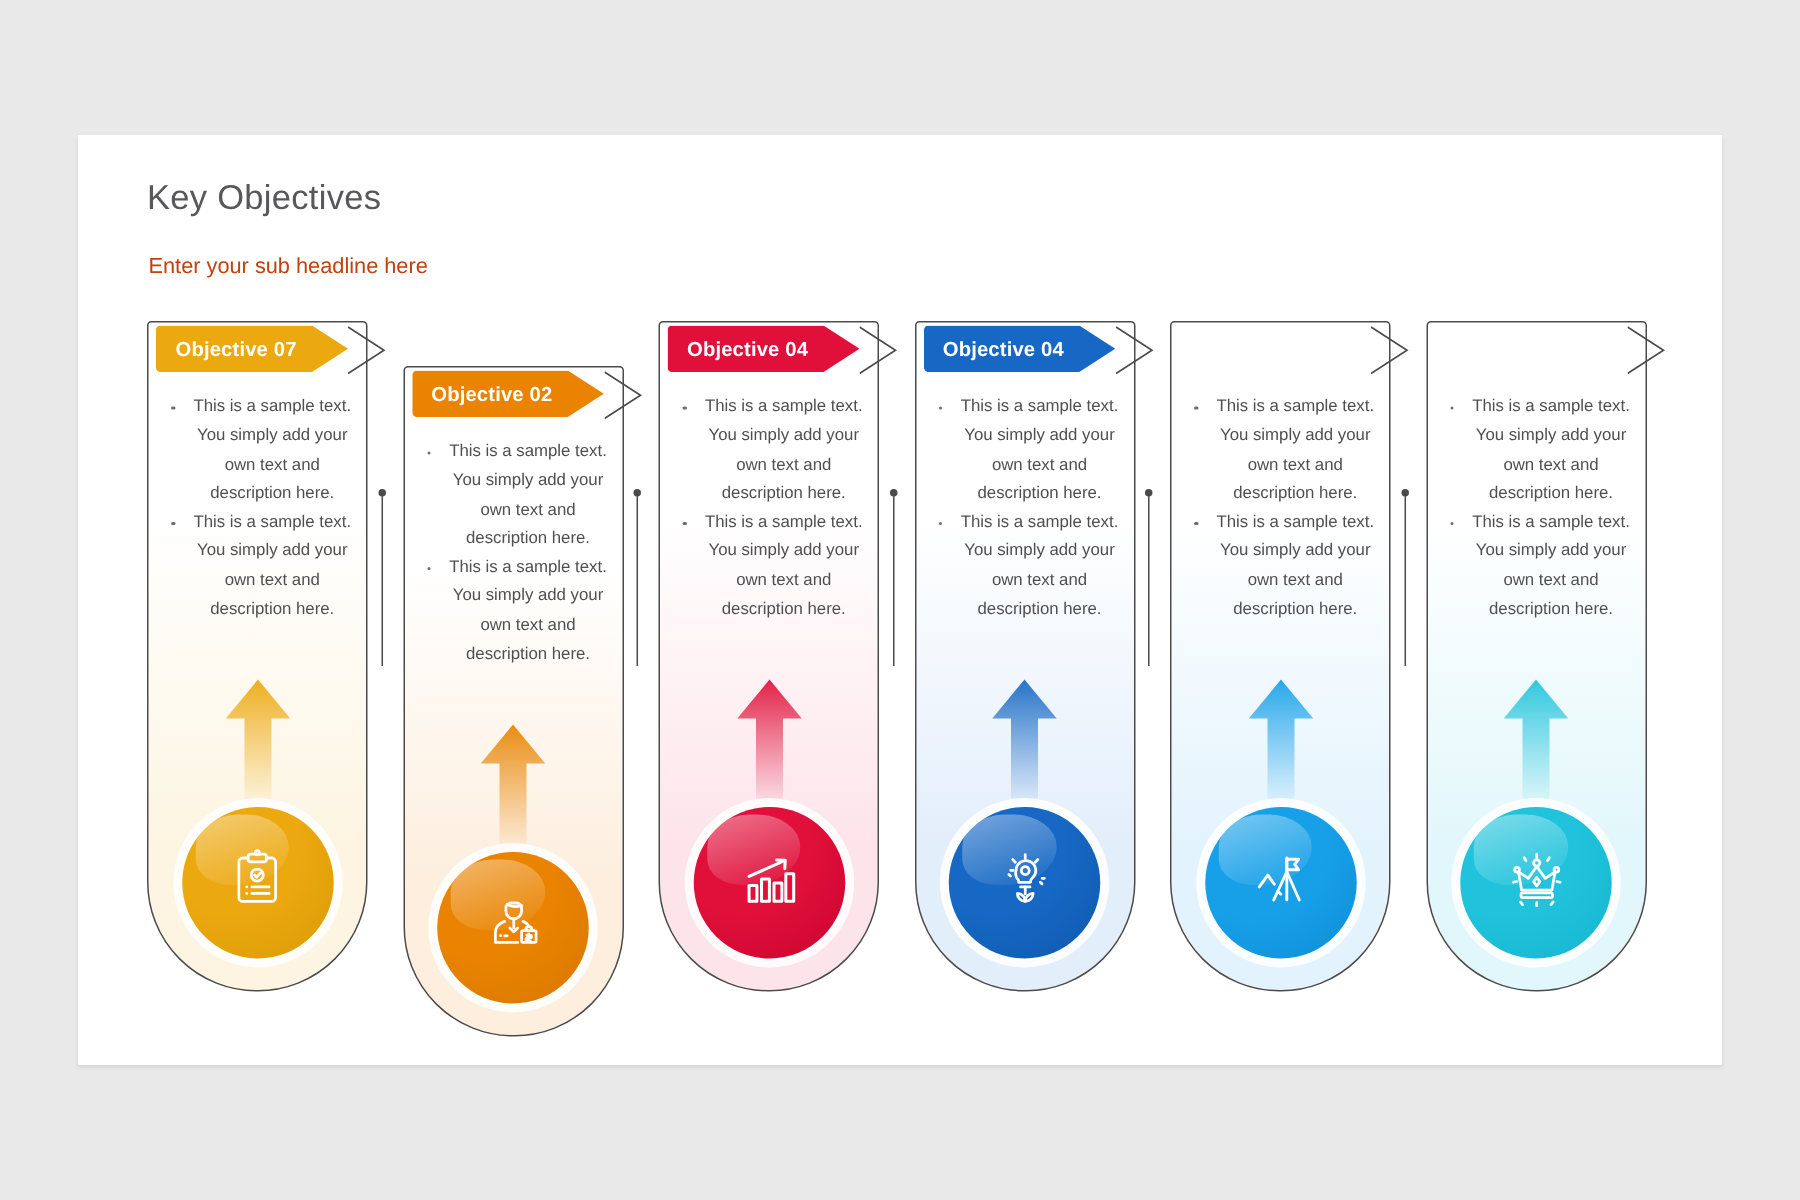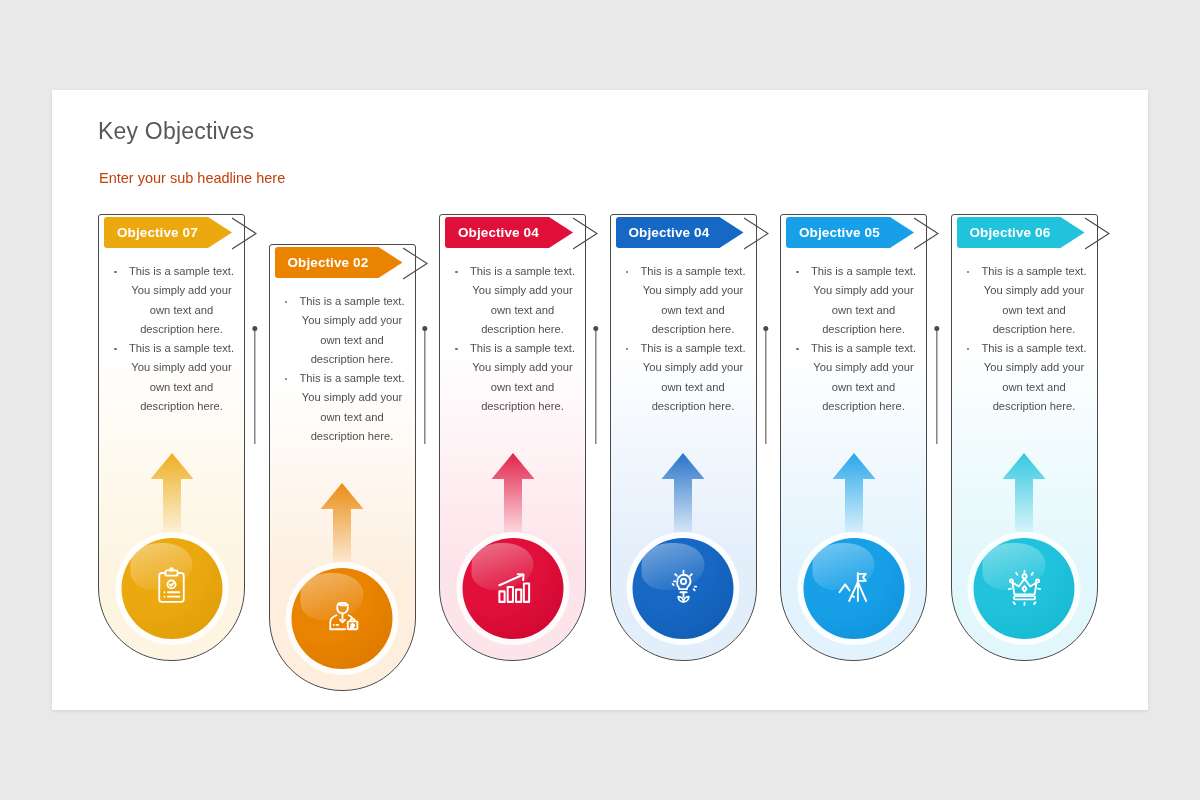--- a/index.html
+++ b/index.html
@@ -300,23 +300,20 @@
         <span class="bar"></span>
       </div>
       <div class="col" style="left: 682px;">
         <div class="card-fill">
           <div class="card-tint" style="background:linear-gradient(to bottom,#ffffff 0%,#ffffff 30%,#e3f3fd 78%,#e3f3fd 100%)"></div>
         </div>
         <div class="card-outline"></div>
         <svg class="tip" viewBox="0 0 26 33">
           <path d="M0 1 L24 16.5 L0 32" fill="none" stroke="#4a4a4a" stroke-width="1.1"></path>
         </svg>
-        <div class="banner" style="background:#17a0e8">
-          <span class="banner-label">Objective 05</span>
-        </div>
         <ul class="bullets">
           <li>This is a sample text. You simply add your own text and description here.</li>
           <li>This is a sample text. You simply add your own text and description here.</li>
         </ul>
         <div class="uparrow"><svg viewBox="0 0 47 82" width="47" height="82">
             <defs>
               <linearGradient id="ag4" x1="0" y1="0" x2="0" y2="1">
                 <stop offset="0%" stop-color="#17a0e8" stop-opacity="0.92"></stop>
                 <stop offset="55%" stop-color="#17a0e8" stop-opacity="0.45"></stop>
                 <stop offset="100%" stop-color="#17a0e8" stop-opacity="0.06"></stop>
@@ -343,23 +340,20 @@
         <span class="bar"></span>
       </div>
       <div class="col" style="left: 852.5px;">
         <div class="card-fill">
           <div class="card-tint" style="background:linear-gradient(to bottom,#ffffff 0%,#ffffff 30%,#e2f7fb 78%,#e2f7fb 100%)"></div>
         </div>
         <div class="card-outline"></div>
         <svg class="tip" viewBox="0 0 26 33">
           <path d="M0 1 L24 16.5 L0 32" fill="none" stroke="#4a4a4a" stroke-width="1.1"></path>
         </svg>
-        <div class="banner" style="background:#21c3dc">
-          <span class="banner-label">Objective 06</span>
-        </div>
         <ul class="bullets">
           <li>This is a sample text. You simply add your own text and description here.</li>
           <li>This is a sample text. You simply add your own text and description here.</li>
         </ul>
         <div class="uparrow"><svg viewBox="0 0 47 82" width="47" height="82">
             <defs>
               <linearGradient id="ag5" x1="0" y1="0" x2="0" y2="1">
                 <stop offset="0%" stop-color="#21c3dc" stop-opacity="0.92"></stop>
                 <stop offset="55%" stop-color="#21c3dc" stop-opacity="0.45"></stop>
                 <stop offset="100%" stop-color="#21c3dc" stop-opacity="0.06"></stop>

